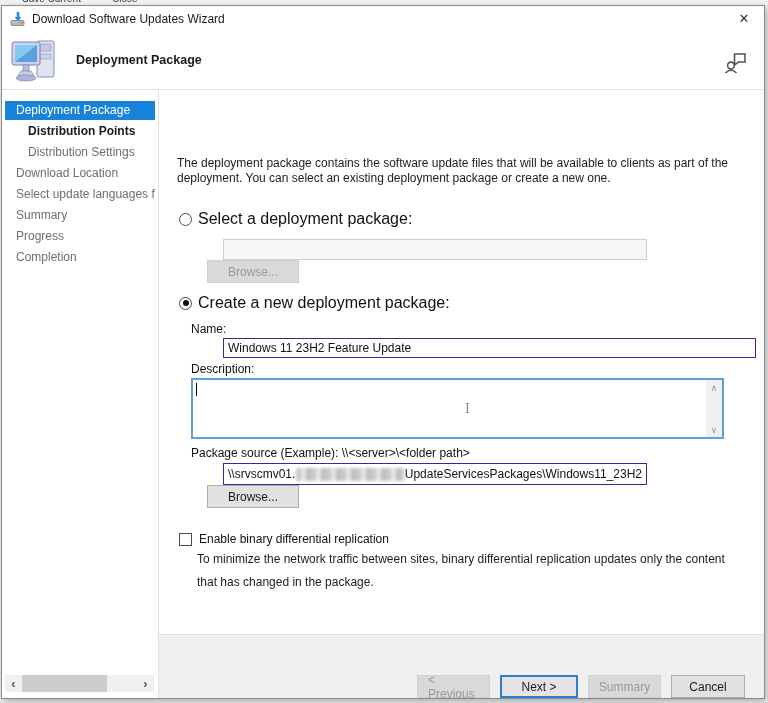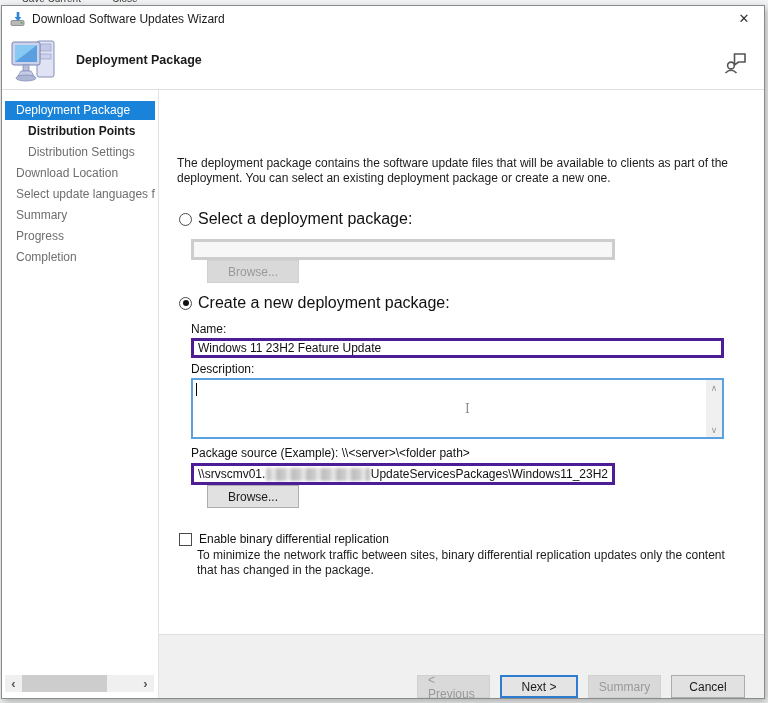--- a/index.html
+++ b/index.html
@@ -48,22 +48,22 @@
   .intro{font-size:12px;color:#1c1c1c;width:566px;line-height:15px;margin-top:52px;}
 
   .radio-row{display:flex;align-items:center;margin-left:2px;}
   .radio{width:13px;height:13px;border:1px solid #4a4a4a;border-radius:50%;background:#fff;
     display:flex;align-items:center;justify-content:center;flex:0 0 auto;}
   .radio .dot{width:6px;height:6px;border-radius:50%;background:#111;display:none;}
   .radio.on .dot{display:block;}
   .radio-label{font-size:16px;color:#111;margin-left:6px;}
 
   .field-row{display:flex;align-items:flex-start;flex-direction:column;}
-  .fake-input{background:#fff;border:3px solid #4c1d95;height:21px;font-size:12px;color:#111;
-    display:flex;align-items:center;padding:0 4px;white-space:nowrap;overflow:hidden;}
+  .fake-input{background:#fff;border:1px solid #4c1d95;height:21px;font-size:12px;color:#111;
+    display:flex;align-items:center;padding:0 4px;white-space:nowrap;overflow:hidden;margin-left:32px;}
   .fake-input.disabled{background:#f7f7f7;border-color:#cdcdcd;}
   .redacted{display:inline-block;width:108px;height:13px;margin:0 1px;border-radius:1px;
     background:repeating-linear-gradient(90deg,#c9c9c9 0 5px,#e4e4e4 5px 10px,#bfbfbf 10px 15px);
     filter:blur(1.5px);}
 
   .btn{height:23px;background:#e1e1e1;border:1px solid #adadad;font-size:12px;color:#1a1a1a;
     display:flex;align-items:center;justify-content:center;padding:0 10px;cursor:default;}
   .btn.disabled{background:#d9d9d9;border-color:#d0d0d0;color:#999999;}
   .btn.focus{border:2px solid #2e7dd1;background:#e4e4e4;}
 
@@ -74,21 +74,21 @@
   .caret{position:absolute;left:3px;top:3px;width:1px;height:13px;background:#000;}
   .ibeam{position:absolute;left:272px;top:22px;font-family:"DejaVu Serif",serif;
     font-size:12px;color:#8a8a8a;}
   .v-scroll{width:16px;background:#f0f0f0;display:flex;flex-direction:column;
     justify-content:space-between;align-items:center;flex:0 0 auto;}
   .v-scroll .arr{font-size:9px;color:#9a9a9a;height:15px;display:flex;align-items:center;}
 
   .check-row{display:flex;align-items:center;margin-left:2px;}
   .checkbox{width:13px;height:13px;border:1px solid #4a4a4a;background:#fff;flex:0 0 auto;}
   .check-label{font-size:12px;color:#111;margin-left:7px;}
-  .help-text{font-size:12px;color:#1c1c1c;width:546px;line-height:15px;margin:2px 0 0 20px;}
+  .help-text{font-size:12px;color:#1c1c1c;width:546px;line-height:23px;margin:2px 0 0 20px;}
 
   .footer{flex:0 0 40px;border-top:1px solid #dfdfdf;background:#f0f0f0;
     display:flex;align-items:center;justify-content:flex-end;padding-right:19px;}
   .footer .btn{margin-left:10px;margin-top:40px;}
   .footer .btn.prev{width:73px;}
   .footer .btn.next{width:78px;}
   .footer .btn.summary{width:73px;}
   .footer .btn.cancel{width:74px;}
 </style>
 </head>

